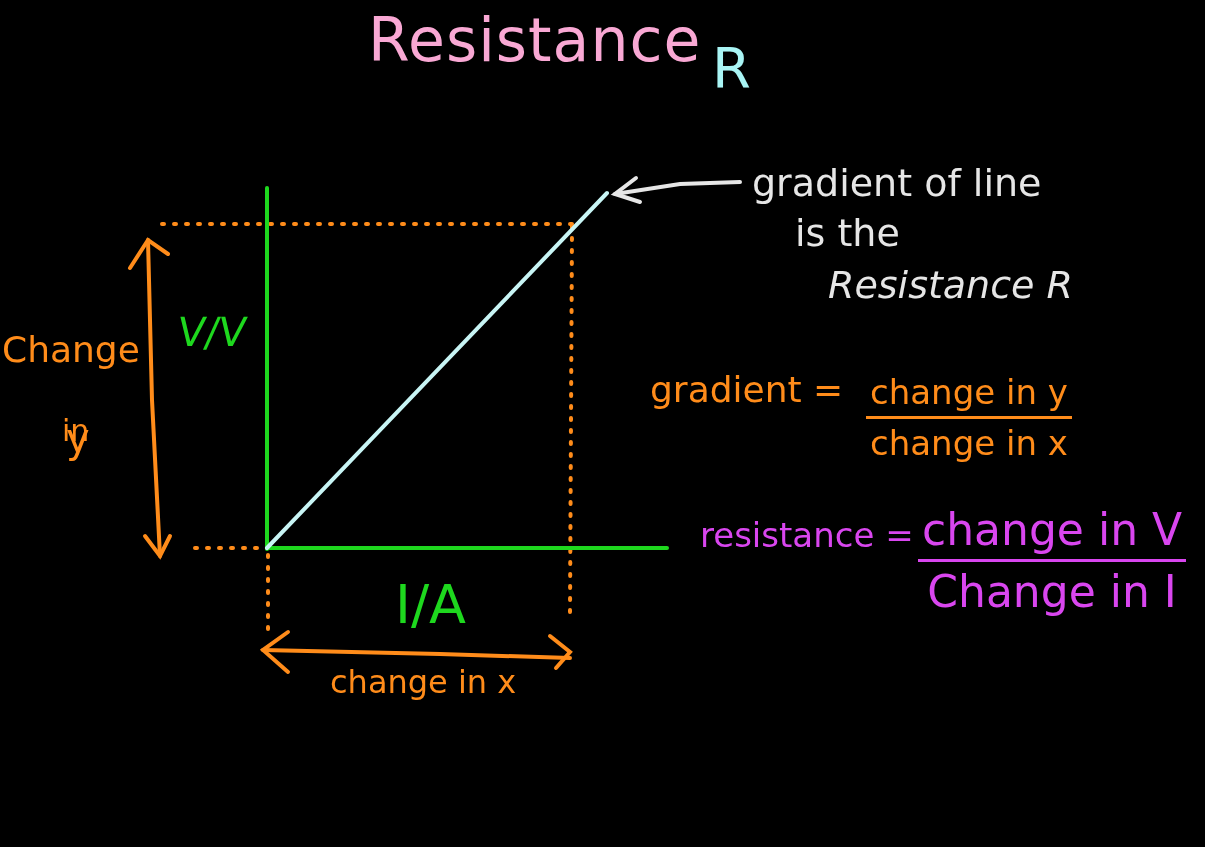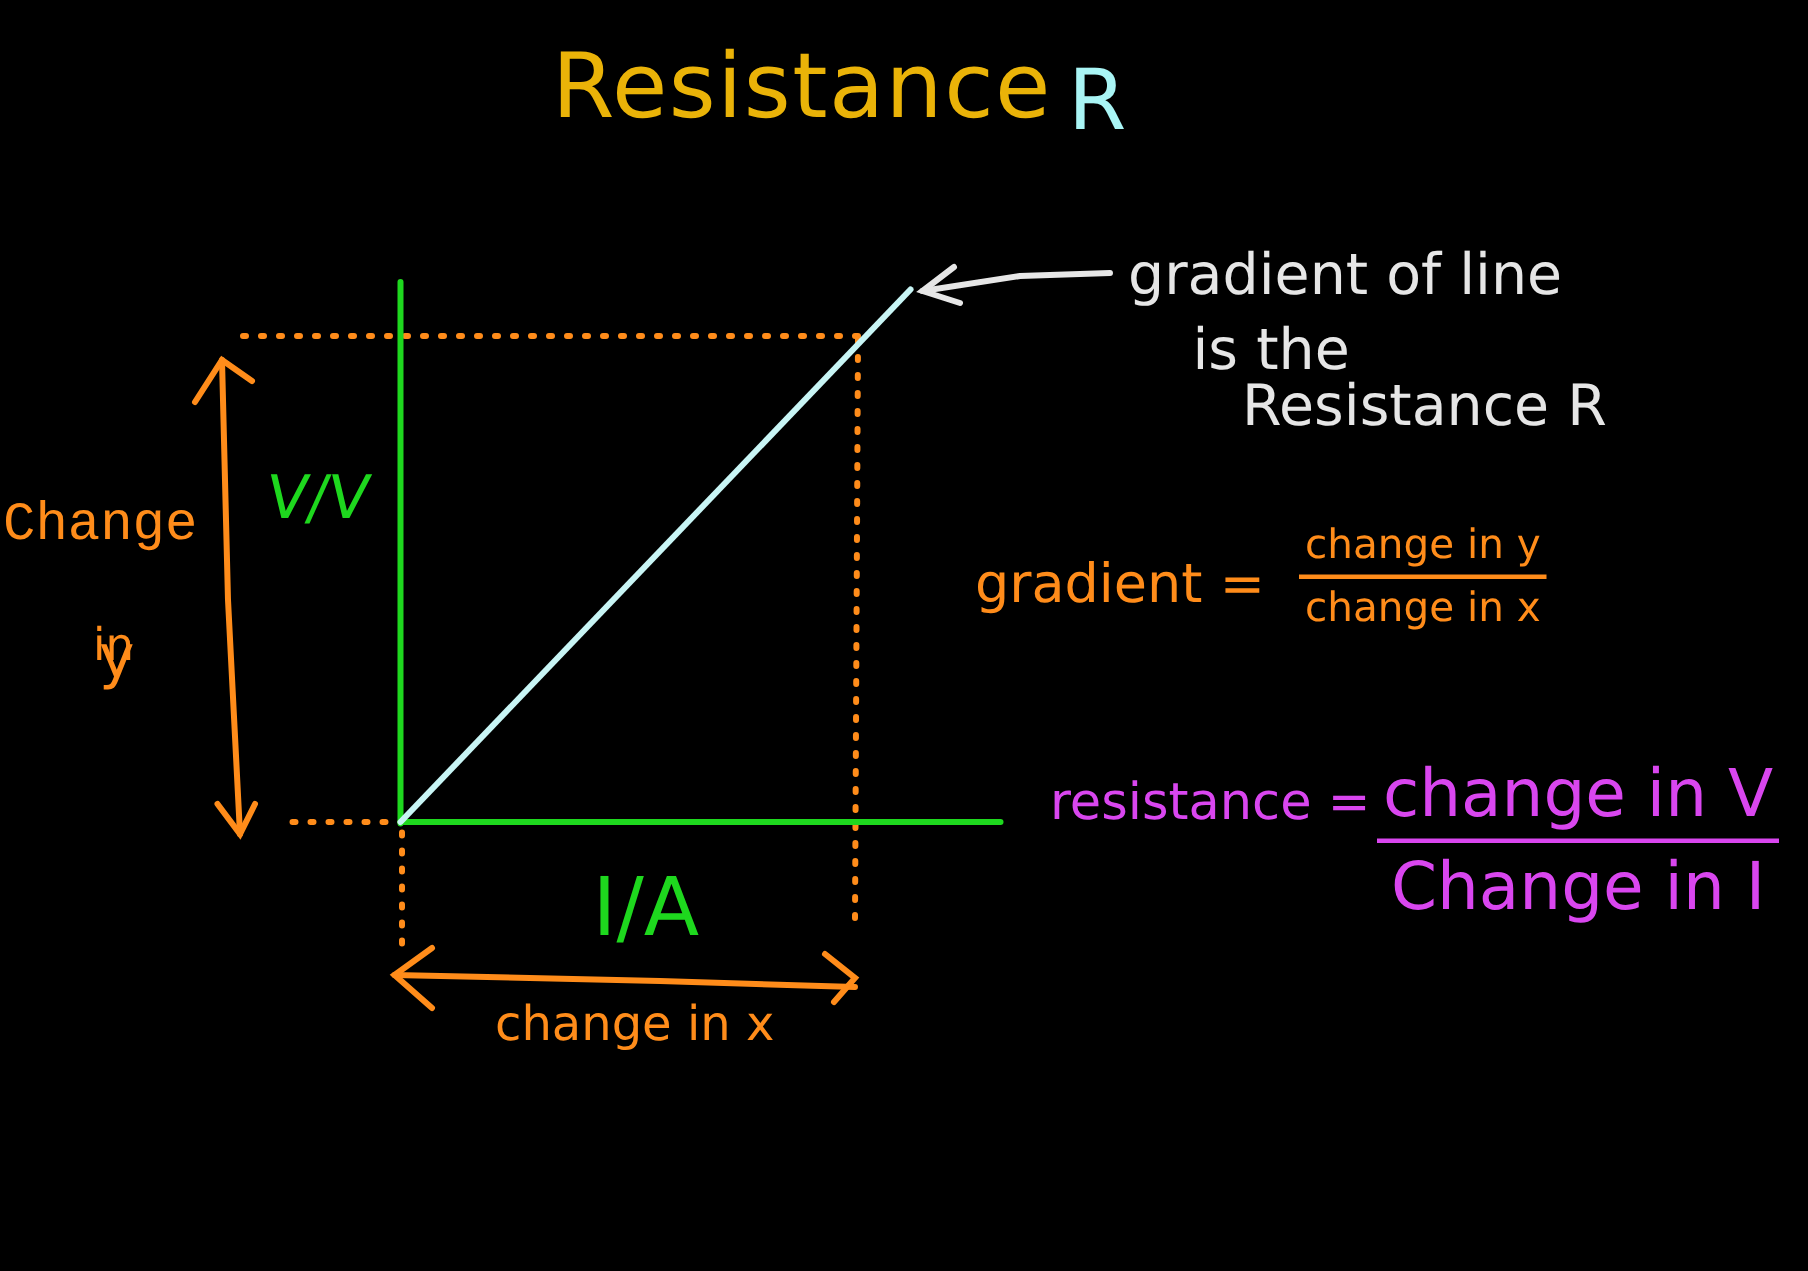--- a/index.html
+++ b/index.html
@@ -1,19 +1,19 @@
 <!DOCTYPE html>
 <html><head>
   <meta charset="utf-8">
   <style>
     html, body { margin: 0; padding: 0; background: #000; }
     body { width: 1205px; height: 847px; position: relative; overflow: hidden;
            font-family: "DejaVu Sans", sans-serif; }
     .txt { position: absolute; white-space: nowrap; line-height: 1; }
-    .title { left: 368px; top: 28px; font-size: 60px; color: #eab308; letter-spacing: 1px; }
+    .title { left: 368px; top: 10px; font-size: 60px; color: #f9a8d4; letter-spacing: 1px; }
     .title-r { left: 712px; top: 40px; font-size: 56px; color: #a9f5f5; }
     .note { color: #e6e6e6; font-size: 38px; }
     .orange { color: #ff8c1a; }
     .lav { color: #d946ef; }
     .green { color: #1ed81e; }
     svg { position: absolute; left: 0; top: 0; }
     .frac { position: absolute; display: flex; flex-direction: column; align-items: center; }
     .frac .num { padding: 0 4px 4px 4px; border-bottom: 3px solid currentColor; }
     .frac .den { padding-top: 4px; }
   </style>
@@ -53,32 +53,32 @@
 
   <g stroke="#e6e6e6" stroke-width="4" stroke-linecap="round" fill="none">
     <path d="M740,182 L680,184 L615,194"></path>
     <path d="M636,178 L615,194 L640,202"></path>
   </g>
 </svg>
 
 <div class="txt green" style="left:178px; top:312px; font-size:40px; transform:skewX(-8deg);">V/V</div>
 <div class="txt green" style="left:395px; top:562px; font-size:54px;margin-top:16px;">I/A</div>
 
-<div class="txt orange" style="left:2px; top:332px; font-size:36px;font-family:Liberation Mono, monospace;">Change</div>
+<div class="txt orange" style="left:2px; top:332px; font-size:36px;">Change</div>
 <div class="txt orange" style="left:62px; top:380px; font-size:30px;margin-top:36px;">in</div>
 <div class="txt orange" style="left:66px; top:418px; font-size:40px;">y</div>
 
 <div class="txt orange" style="left:330px; top:666px; font-size:32px;">change in x</div>
 
 <div class="txt note" style="left:752px; top:164px;">gradient of line</div>
 <div class="txt note" style="left:795px; top:214px;">is the</div>
-<div class="txt note" style="left:828px; top:251px;">Resistance R</div>
+<div class="txt note" style="left:828px; top:266px;font-style:italic;">Resistance R</div>
 
 <div class="txt orange" style="left:650px; top:372px; font-size:36px;">gradient =</div>
-<div class="frac orange" style="left:866px; top:348px; font-size:27px;">
+<div class="frac orange" style="left:866px; top:372px; font-size:34px;">
   <span class="num">change in y</span>
   <span class="den">change in x</span>
 </div>
 
 <div class="txt lav" style="left:700px; top:518px; font-size:34px;">resistance =</div>
 <div class="frac lav" style="left:918px; top:504px; font-size:44px;">
   <span class="num">change in V</span>
   <span class="den">Change in I</span>
 </div>
 

